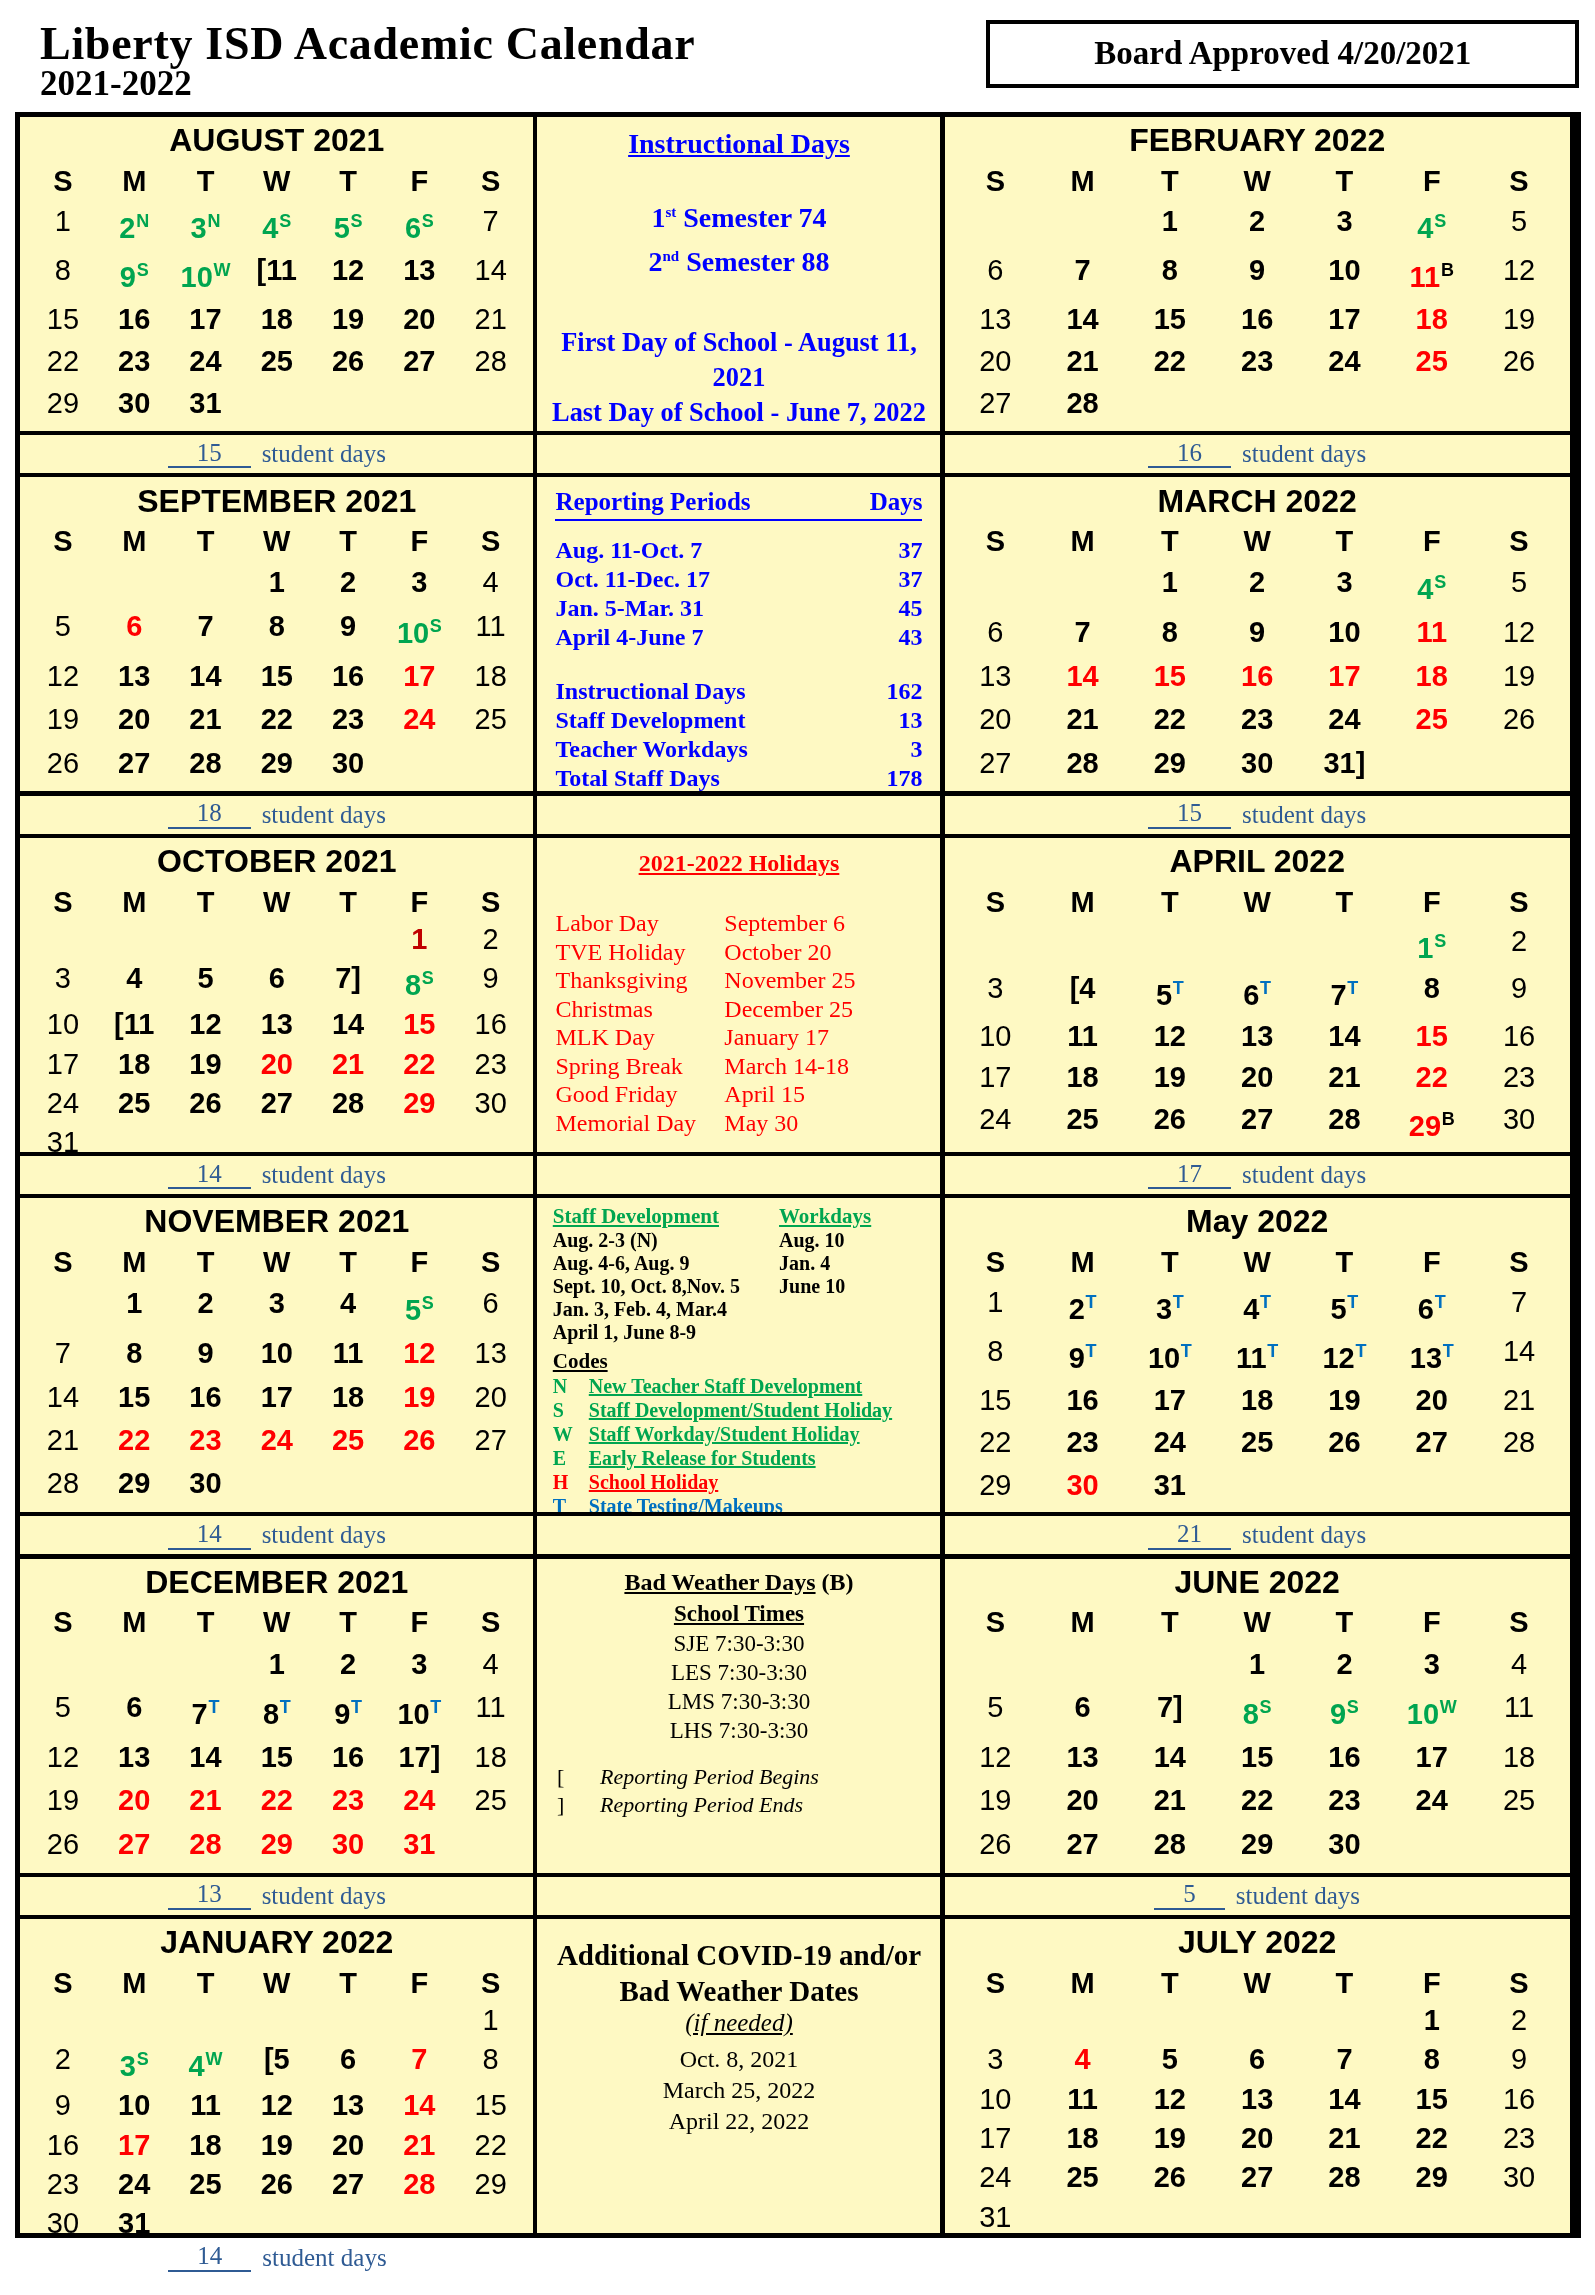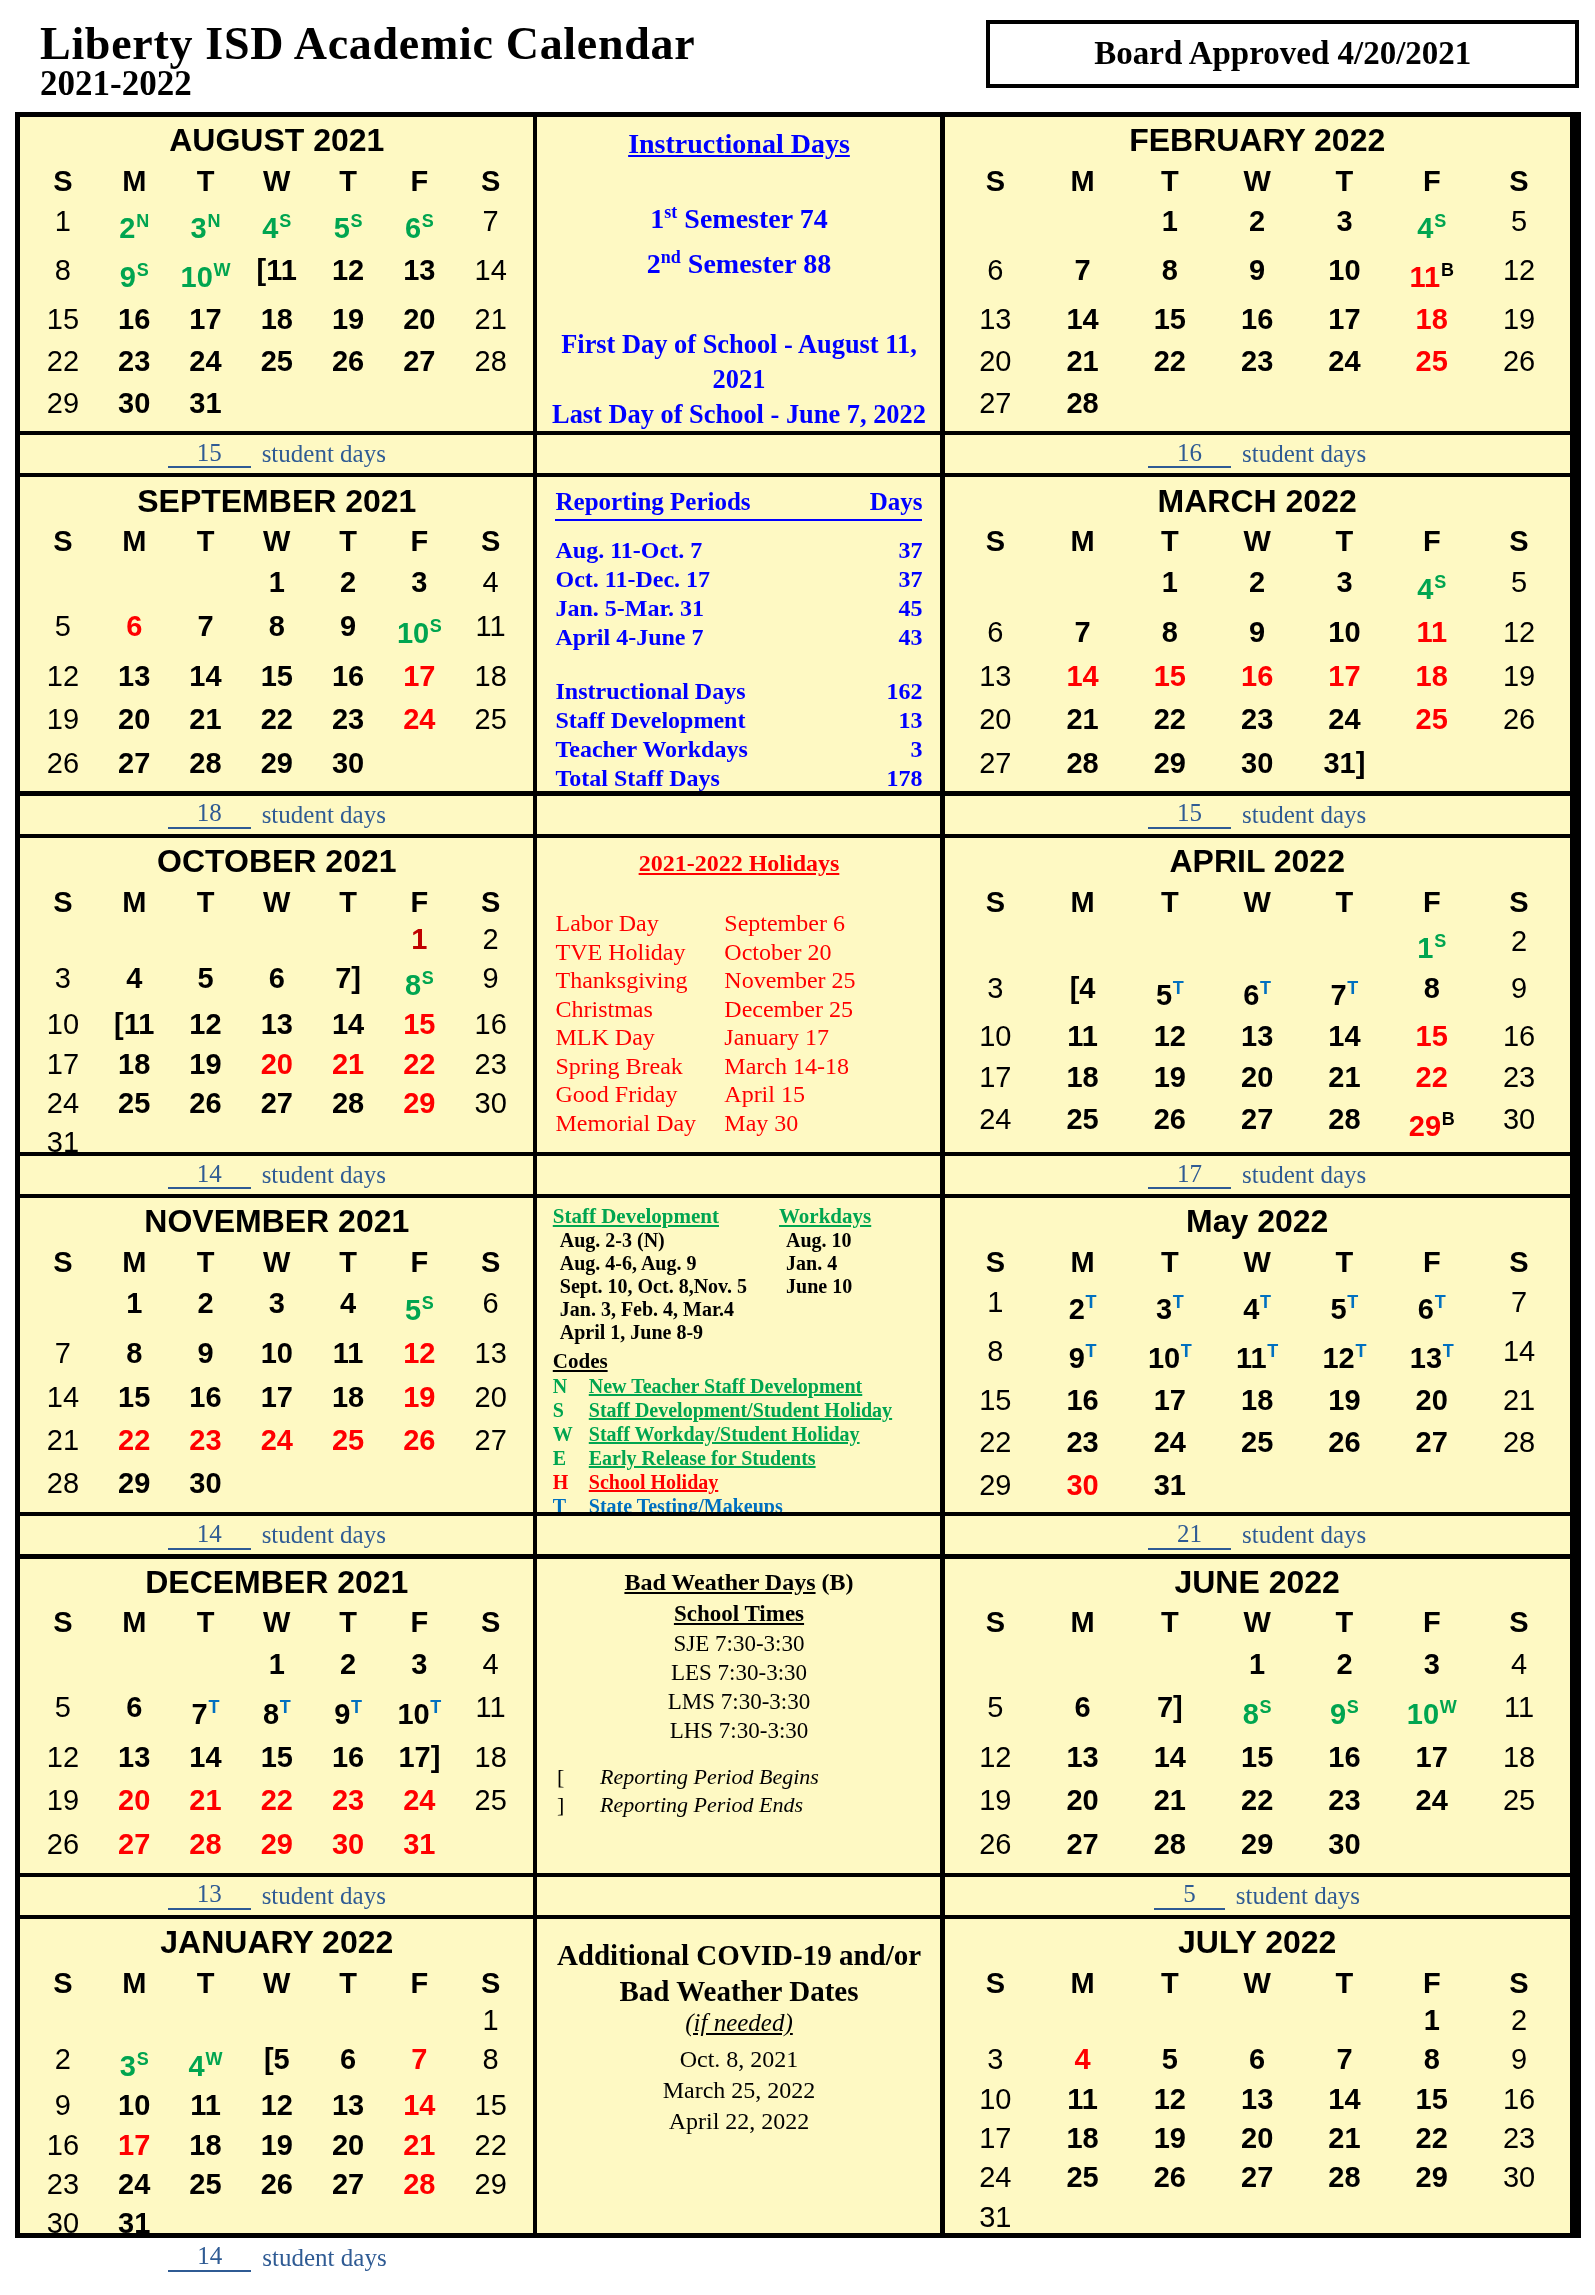--- a/index.html
+++ b/index.html
@@ -41,40 +41,40 @@
   
   .strip{display:flex;align-items:center;justify-content:center;font-family:"Liberation Serif",serif;font-size:25px;color:var(--steel);}
   .sd-num{border-bottom:2.1px solid currentColor;padding:0 29px;margin-right:11px;line-height:26.4px;}
   .bottom-label{margin:5.6px 0 0 21px;width:513px;display:flex;align-items:center;justify-content:center;font-family:"Liberation Serif",serif;font-size:25px;color:var(--steel);}
 
   
   .info{font-family:"Liberation Serif",serif;}
   .instr{color:var(--blue);text-align:center;font-weight:bold;padding-top:11px;}
   .i-title{font-size:28px;text-decoration:underline;margin-bottom:33px;}
   .sem{font-size:28px;line-height:38px;}
-  .sem sup{font-size:18px;}
+  .sem sup{font-size:15px;}
   .fd-wrap{margin-top:43px;}
   .fd{font-size:26.4px;line-height:35px;}
 
   .report{color:var(--blue);font-weight:bold;padding:11px 18px 0;font-size:24px;}
   .rp-head{display:flex;justify-content:space-between;border-bottom:2.8px solid var(--blue);padding-bottom:2.8px;margin-bottom:15.3px;font-size:25px;}
   .rp-row{display:flex;justify-content:space-between;line-height:29px;}
   .rp-gap{height:25px;}
 
   .hol{color:var(--red);padding:7px 18px 0;font-size:24px;}
   .hol-title{text-align:center;font-weight:bold;text-decoration:underline;margin:5.6px 0 32px;font-size:24px;}
   .hol-row{display:flex;line-height:28.5px;}
   .hol-row .n{width:46%;}
 
   .sdv{padding:5.6px 15.3px 0;font-size:20px;}
   .sd-cols{display:flex;}
   .sd-left{width:60%;}
   .sd-right{width:40%;padding-left:2.8px;}
   .sd-head{color:var(--green);font-weight:bold;text-decoration:underline;font-size:21px;line-height:25px;}
-  .sd-line{font-weight:bold;line-height:23px;margin-left:7px;}
+  .sd-line{font-weight:bold;line-height:23px;}
   .codes-title{font-weight:bold;text-decoration:underline;font-size:21px;margin-top:5.6px;line-height:25px;}
   .code-line{font-weight:bold;font-size:20px;line-height:24px;text-decoration:underline;}
   .code-letter{display:inline-block;min-width:36px;}
 
   .bw{padding:8.3px 14px 0;text-align:center;font-size:23px;}
   .bw-title{font-weight:bold;font-size:24px;line-height:31px;}
   .bw-title .u{text-decoration:underline;}
   .bw-line{line-height:29px;}
   .bw-sub{font-weight:bold;text-decoration:underline;line-height:31px;}
   .bw-legend{margin-top:18px;text-align:left;padding-left:5.6px;font-size:22px;font-style:italic;line-height:28px;}

